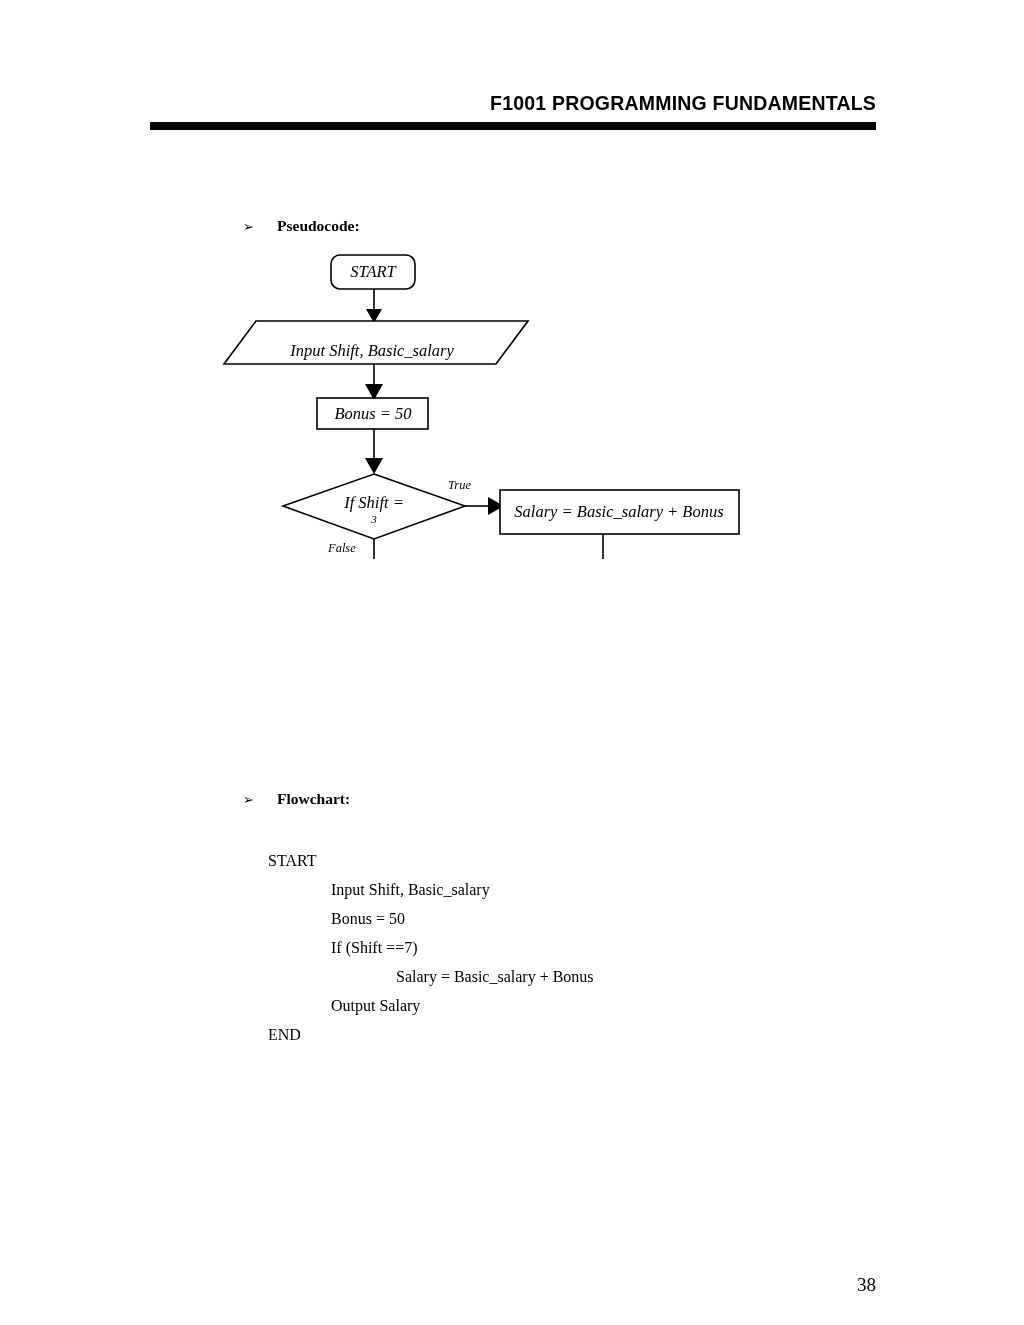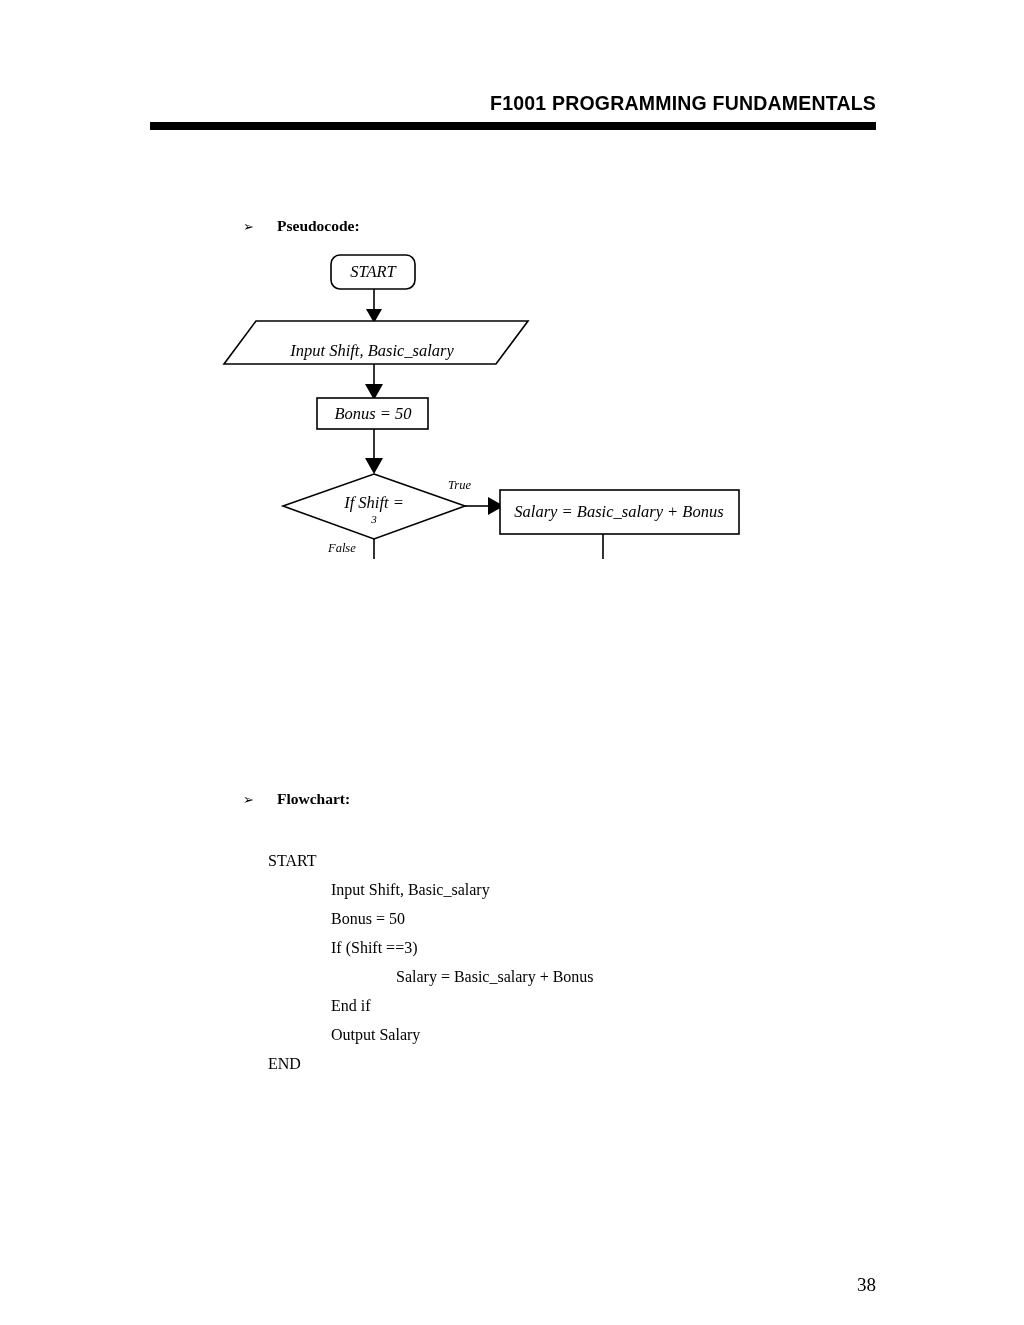--- a/index.html
+++ b/index.html
@@ -198,21 +198,20 @@
 
   <div class="section-heading" id="heading-pseudocode">
     <span class="bullet">➢</span>
     <span>Flowchart:</span>
   </div>
 
   <div class="pseudocode" id="pseudocode-block">
       <div class="pc-line pc-indent-0">START</div>
       <div class="pc-line pc-indent-1">Input Shift, Basic_salary</div>
       <div class="pc-line pc-indent-1">Bonus = 50</div>
-      <div class="pc-line pc-indent-1">If (Shift ==3)</div>
+      <div class="pc-line pc-indent-1">If (Shift ==7)</div>
       <div class="pc-line pc-indent-2">Salary = Basic_salary + Bonus</div>
-      <div class="pc-line pc-indent-1">End if</div>
       <div class="pc-line pc-indent-1">Output Salary</div>
       <div class="pc-line pc-indent-0">END</div>
     </div>
 
   <div class="page-number">38</div>
 </div>
 
 </body></html>

